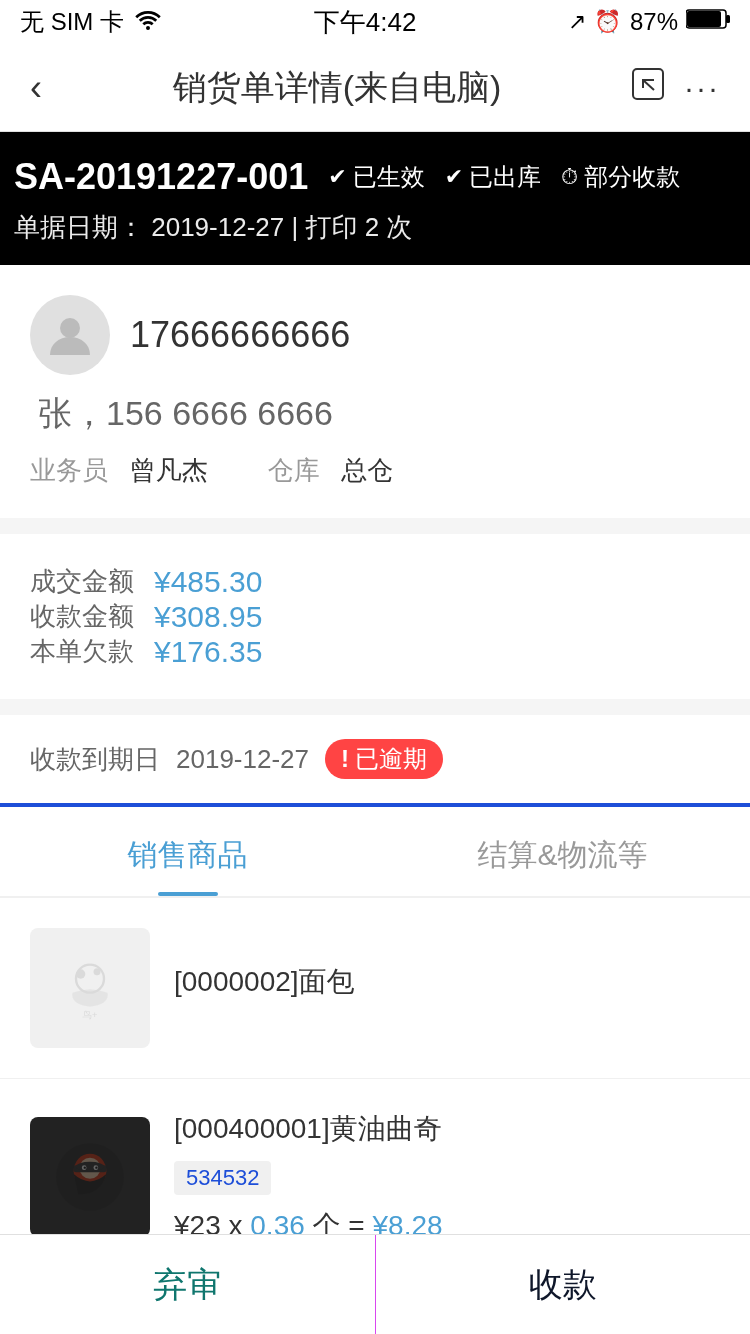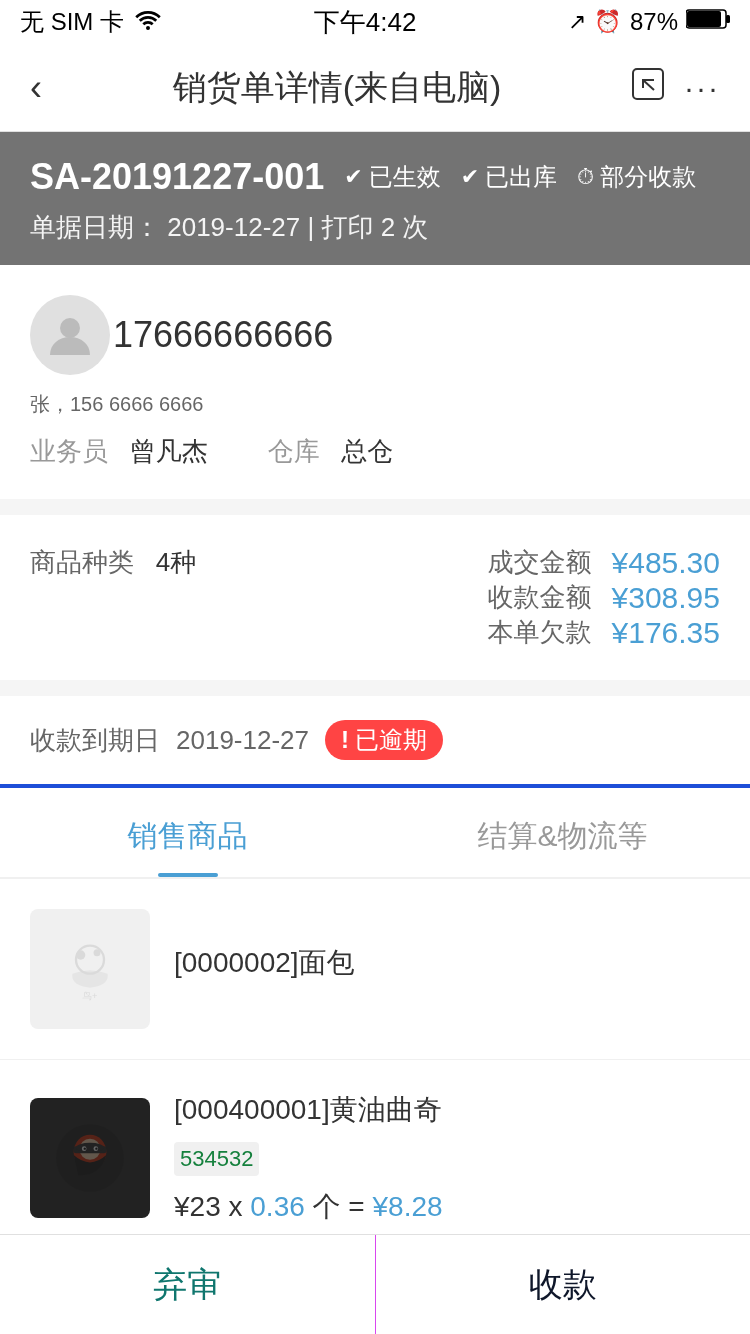--- a/index.html
+++ b/index.html
@@ -49,22 +49,22 @@
       gap: 20px;
     }
     .nav-back {
       font-size: 36px;
       color: #333;
       cursor: pointer;
     }
 
     
     .header-blue {
-      background: #737373;
-      padding: 24px 30px 20px;
+      background: #000000;
+      padding: 24px 14px 20px;
       color: #fff;
     }
     .header-order-id {
       font-size: 36px;
       font-weight: bold;
       margin-bottom: 12px;
       display: flex;
       align-items: center;
       gap: 20px;
       flex-wrap: wrap;
@@ -84,43 +84,44 @@
 
     
     .customer-section {
       background: #fff;
       padding: 30px;
       margin-bottom: 16px;
     }
     .customer-row {
       display: flex;
       align-items: center;
-      gap: 3px;
+      gap: 20px;
       margin-bottom: 16px;
     }
     .avatar {
       width: 80px;
       height: 80px;
       border-radius: 40px;
       background: #e0e0e0;
       display: flex;
       align-items: center;
       justify-content: center;
       font-size: 40px;
       color: #999;
       flex-shrink: 0;
     }
     .customer-name {
       font-size: 36px;
       font-weight: 500;
     }
     .customer-detail {
-      font-size: 20px;
+      font-size: 34px;
       color: #666;
       margin-bottom: 16px;
+      margin-left: 8px;
     }
     .customer-meta {
       display: flex;
       align-items: center;
       gap: 60px;
       font-size: 26px;
       color: #666;
     }
     .customer-meta-label { color: #999; }
     .customer-meta-value { color: #333; }
@@ -257,23 +258,23 @@
     .product-info { flex: 1; }
     .product-name {
       font-size: 28px;
       color: #333;
       margin-bottom: 12px;
       line-height: 1.4;
     }
     .product-tag {
       display: inline-block;
       background: #f0f0f0;
-      color: #15803d;
+      color: #1d4ed8;
       font-size: 22px;
-      padding: 4px 6px;
+      padding: 4px 12px;
       border-radius: 4px;
       margin-bottom: 12px;
     }
     .product-price {
       font-size: 28px;
       color: #333;
     }
     .product-price .qty {
       color: #4a9fd4;
     }
@@ -396,27 +397,20 @@
     <span>
       <span class="customer-meta-label">仓库</span>
       &nbsp;
       <span class="customer-meta-value">总仓</span>
     </span>
   </div>
 </div>
 
 <div class="stats-section">
   <div class="stats-grid">
-    <div class="stats-left">
-      <div class="stats-item">
-        <span>商品种类</span>
-        &nbsp;
-        <strong>4种</strong>
-      </div>
-    </div>
     <div class="stats-right">
       <div class="stats-row">
         <span class="stats-label">成交金额</span>
         <span class="stats-value">¥485.30</span>
       </div>
       <div class="stats-row">
         <span class="stats-label">收款金额</span>
         <span class="stats-value">¥308.95</span>
       </div>
       <div class="stats-row">

